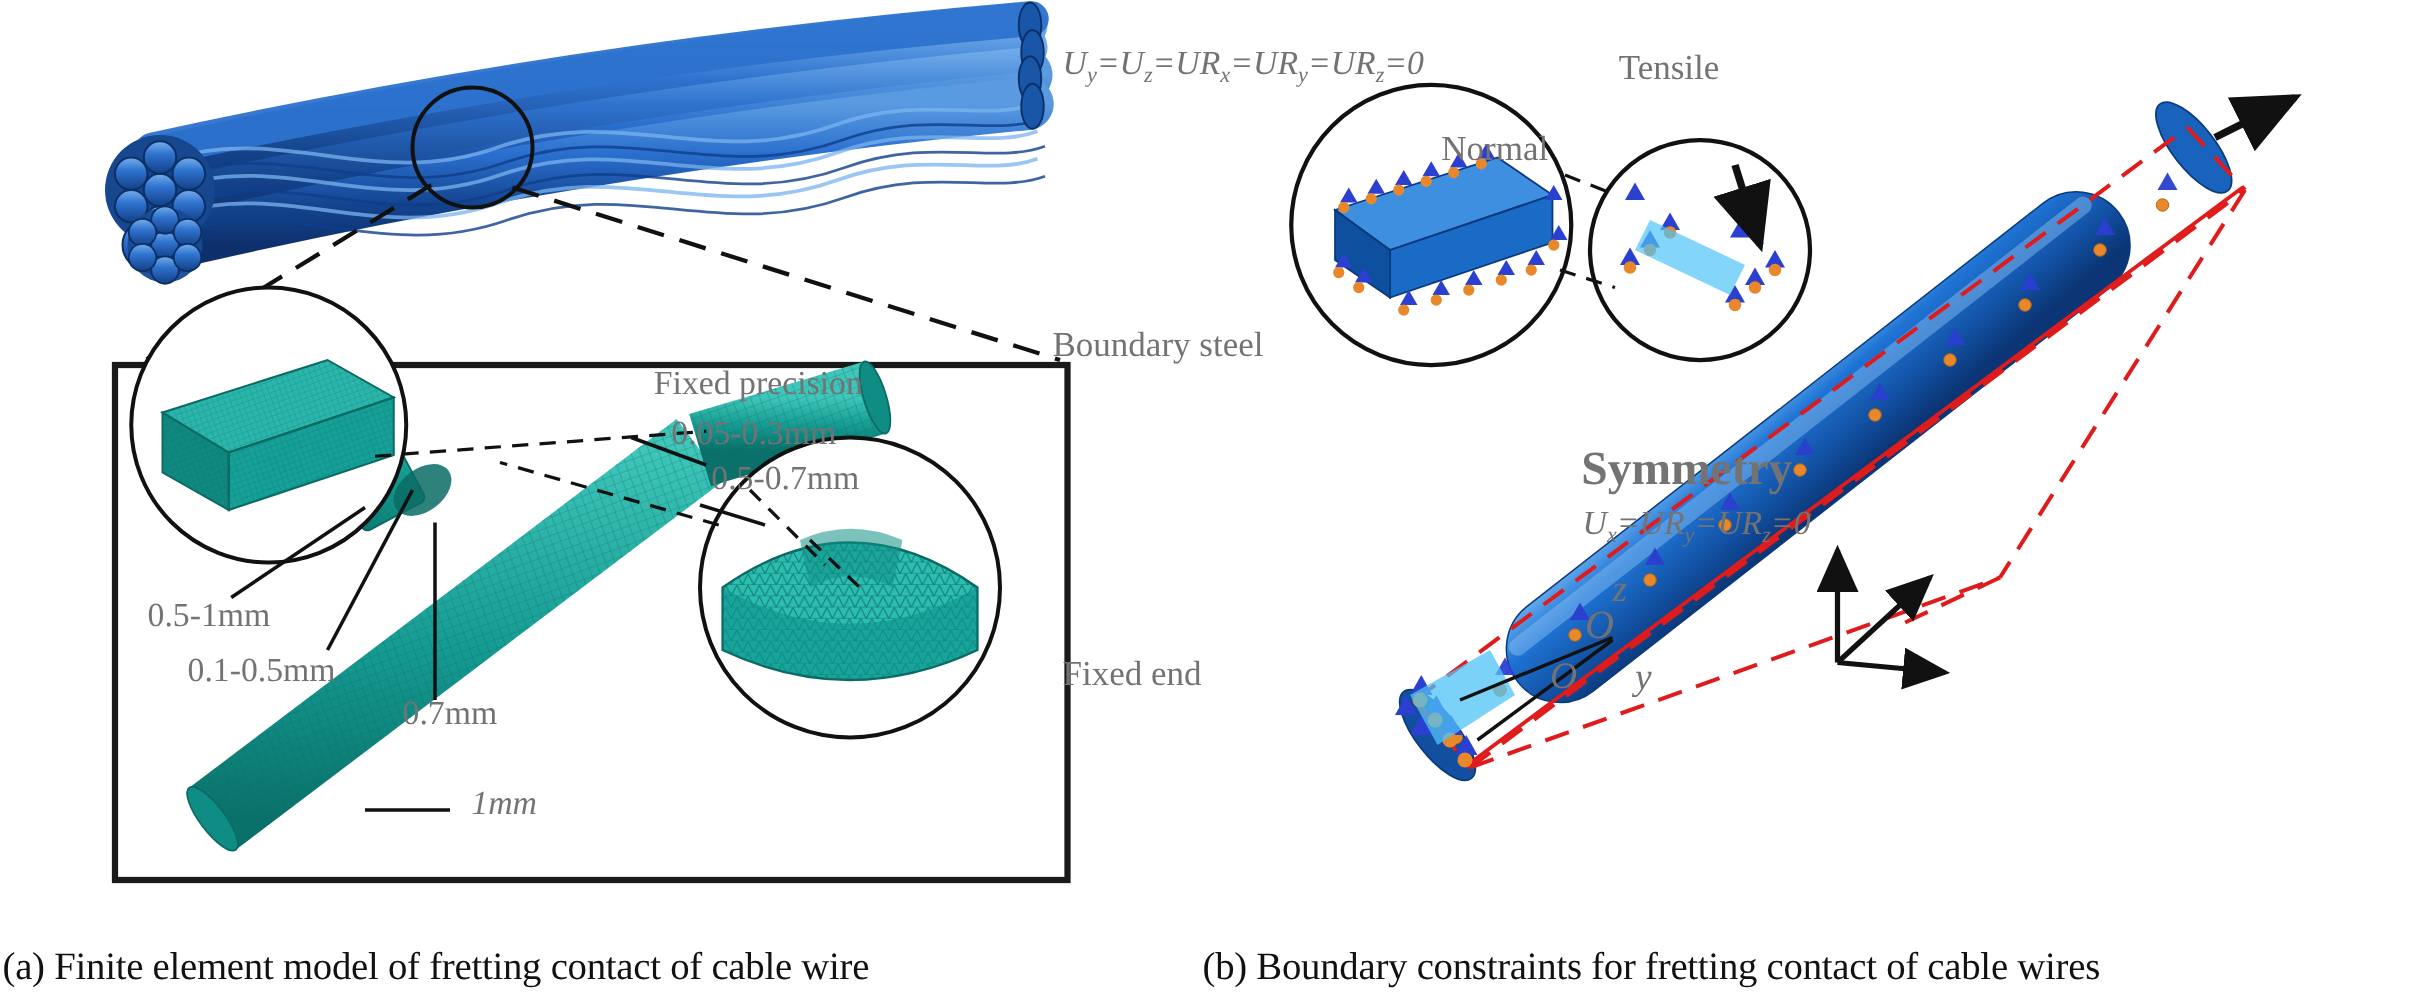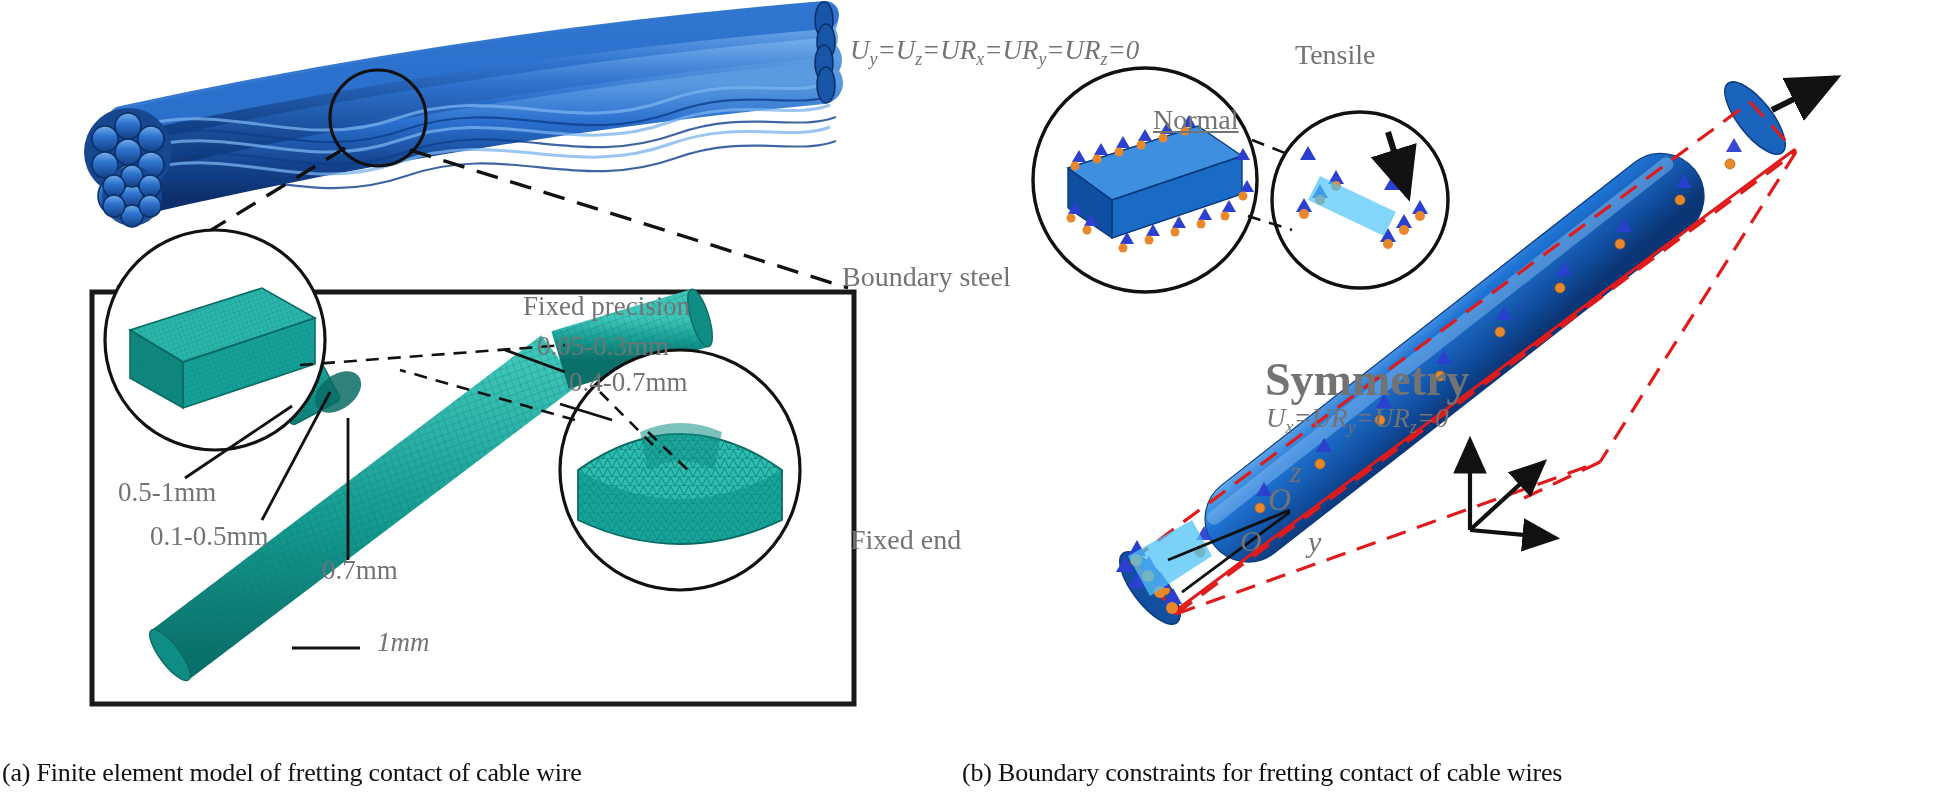--- a/index.html
+++ b/index.html
@@ -11,21 +11,21 @@
     position: relative;
   }
   .figure { position: absolute; inset: 0; }
   .panel { position: absolute; top: 0; height: 740px; }
   #panel-a { left: 0; width: 960px; }
   #panel-b { left: 960px; width: 979px; }
 
   .caption {
     position: absolute; bottom: 0; height: 62px;
     display: flex; align-items: center;
-    font-size: 26px; color: #111; white-space: nowrap;
+    font-size: 31px; color: #111; white-space: nowrap;
     letter-spacing: -0.2px;
   }
   #caption-a { left: 2px; width: 960px; justify-content: flex-start; }
   #caption-b { left: 962px; width: 977px; justify-content: flex-start; }
 
   .lbl {
     position: absolute;
     font-size: 27px;
     color: #737373;
     white-space: nowrap;
@@ -234,21 +234,21 @@
       </g>
 
       <g stroke="#111" stroke-width="2.6" fill="none" stroke-dasharray="12 9">
         <path d="M600,392 L660,452"></path>
         <path d="M648,432 L692,474"></path>
       </g>
     </svg>
 
     <div class="lbl" style="left:523px; top:292px;">Fixed precision</div>
     <div class="lbl" style="left:537px; top:332px;">0.05-0.3mm</div>
-    <div class="lbl" style="left:569px; top:368px;">0.4-0.7mm</div>
+    <div class="lbl" style="left:569px; top:368px;">0.5-0.7mm</div>
     <div class="lbl" style="left:118px; top:478px;">0.5-1mm</div>
     <div class="lbl" style="left:150px; top:522px;">0.1-0.5mm</div>
     <div class="lbl" style="left:322px; top:556px;">0.7mm</div>
     <div class="lbl" style="left:377px; top:628px;font-style:italic;">1mm</div>
   </div>
 
   <div class="panel" id="panel-b">
 
     <svg class="vec" width="979" height="740" viewBox="0 0 979 740">
       <defs>
@@ -445,29 +445,29 @@
         <path d="M510,530 L510,440" marker-end="url(#arrowBlk)"></path>
         <path d="M510,530 L584,462" marker-end="url(#arrowBlk)"></path>
         <path d="M510,530 L596,538" marker-end="url(#arrowBlk)"></path>
       </g>
     </svg>
 
     <div class="lbl ital" style="left:-110px; top:36px;">U<sub>y</sub>=U<sub>z</sub>=UR<sub>x</sub>=UR<sub>y</sub>=UR<sub>z</sub>=0</div>
 
     <div class="lbl big" style="left:335px; top:40px;">Tensile</div>
 
-    <div class="lbl big" style="left:193px; top:105px;text-decoration:underline;">Normal</div>
+    <div class="lbl big" style="left:193px; top:105px;">Normal</div>
 
     <div class="lbl big" style="left:-118px; top:262px;">Boundary steel</div>
 
     <div class="lbl" style="left:308px; top:482px; font-size:32px; font-style:italic;">O</div>
 
     <div class="lbl big" style="left:-110px; top:525px;">Fixed end</div>
 
-    <div class="lbl" style="left:305px; top:355px; font-size:46px; font-weight:600;">Symmetry</div>
+    <div class="lbl" style="left:305px; top:355px; font-size:38px; font-weight:600;">Symmetry</div>
 
     <div class="lbl ital" style="left:306px; top:404px;">U<sub>x</sub>=UR<sub>y</sub>=UR<sub>z</sub>=0</div>
 
     <div class="lbl ital" style="left:280px; top:524px; font-size:30px;">O</div>
 
     <div class="lbl ital" style="left:330px; top:455px; font-size:30px;">z</div>
 
     <div class="lbl ital" style="left:348px; top:525px; font-size:30px;">y</div>
   </div>
 

